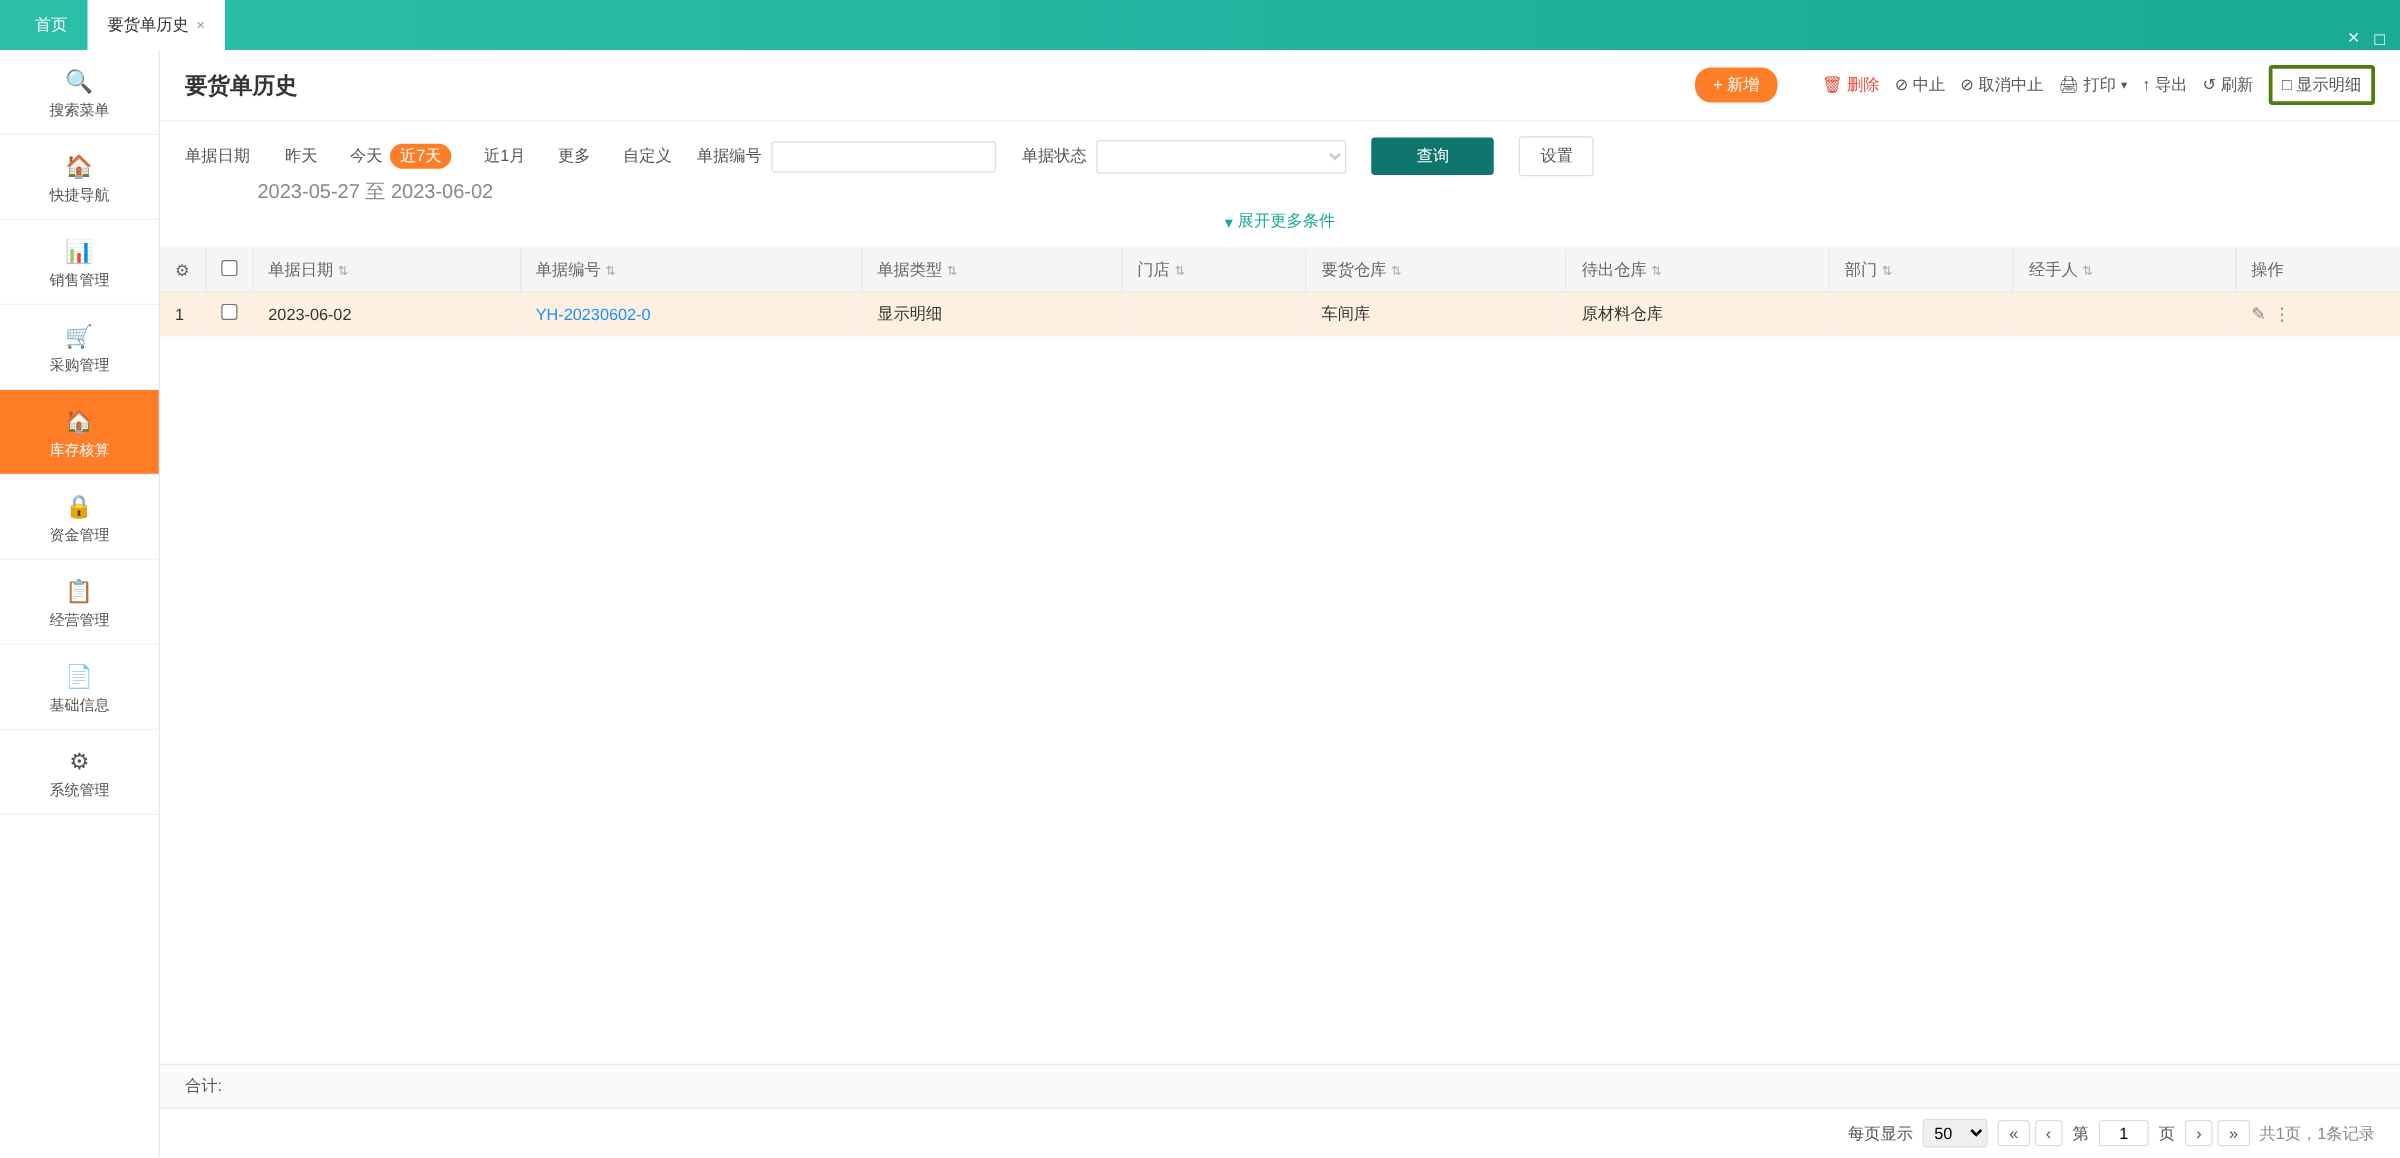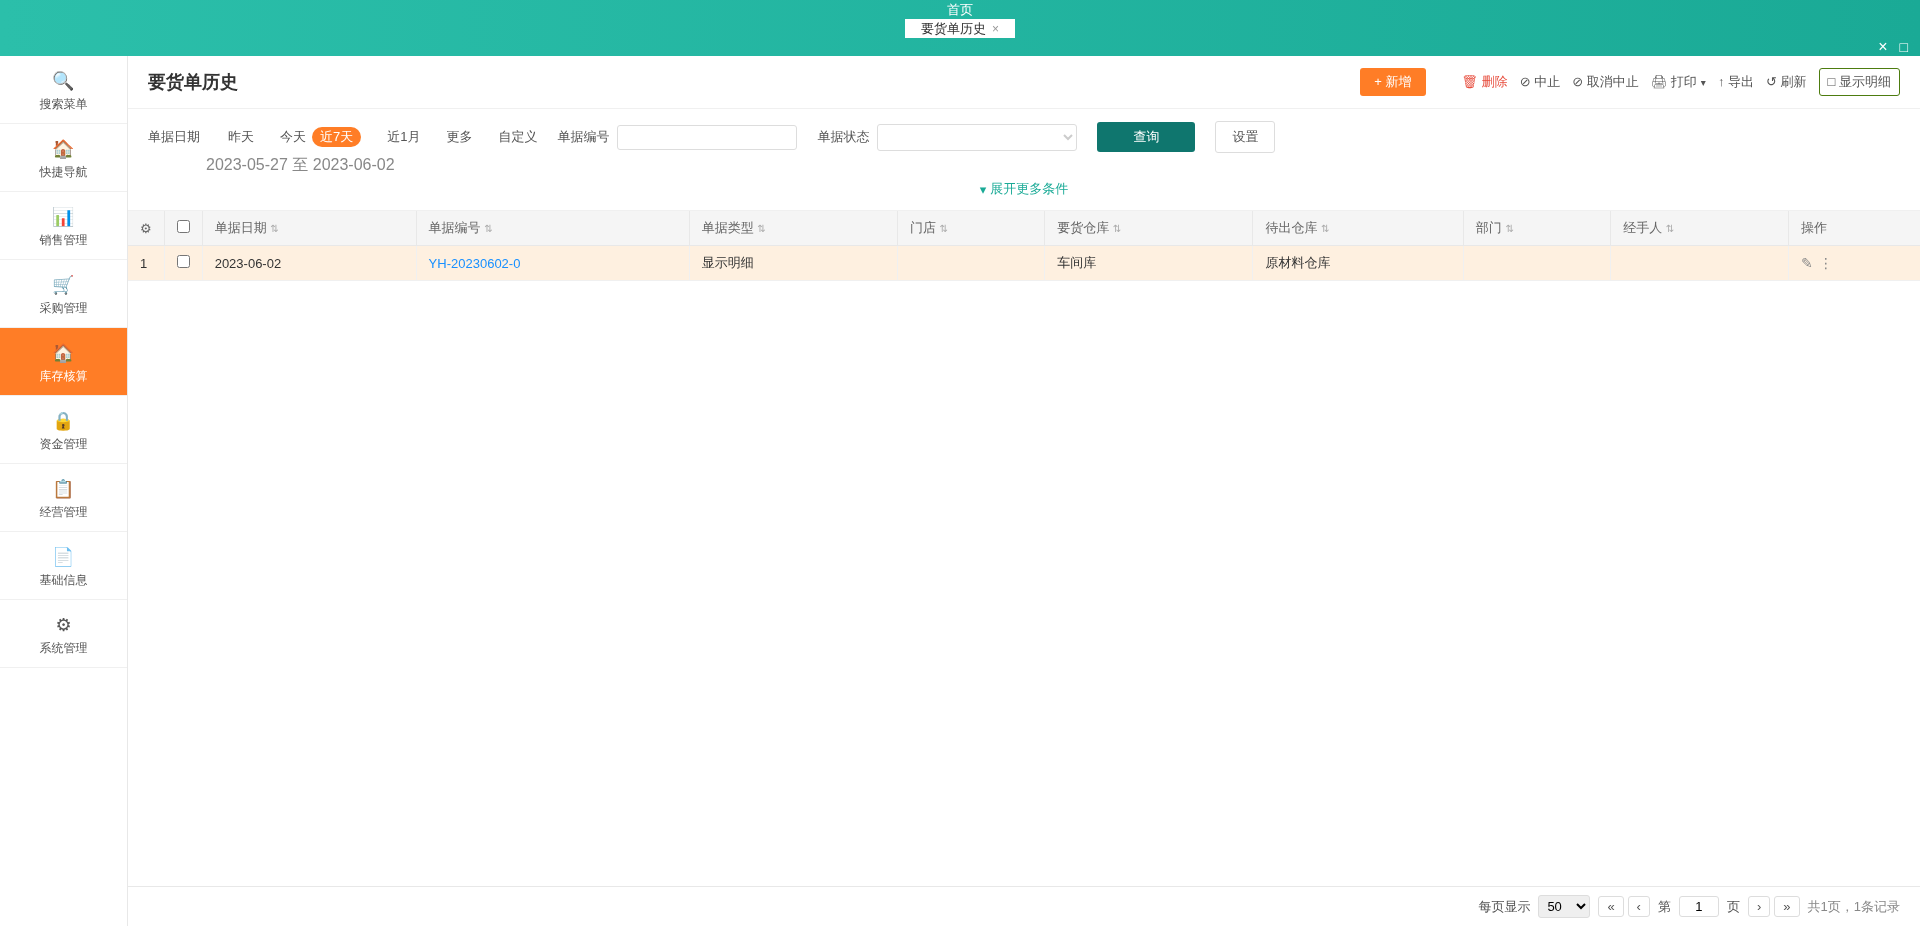--- a/index.html
+++ b/index.html
@@ -1,27 +1,26 @@
 <!DOCTYPE html>
 <html><head>
   <meta charset="utf-8">
   <style>
     * { box-sizing: border-box; margin: 0; padding: 0; font-family: 'Microsoft YaHei', Arial, sans-serif; font-size: 13px; }
     body { display: flex; flex-direction: column; height: 926px; overflow: hidden; background: #f5f5f5; }
 
     
     .top-bar {
-      height: 56px;
+      height: 40px;
       background: linear-gradient(90deg, #2bbfaa 0%, #1aaa96 100%);
       display: flex;
-      align-items: center;
+      align-items: flex-end;
       padding: 0 12px;
       gap: 0;
       flex-shrink: 0;
-      flex-direction: column;
     }
     .tab-item {
       display: flex;
       align-items: center;
       height: 40px;
       padding: 0 16px;
       color: #fff;
       cursor: pointer;
       font-size: 13px;
       white-space: nowrap;
@@ -119,29 +118,29 @@
       cursor: pointer;
       color: #555;
       font-size: 13px;
       white-space: nowrap;
     }
     .toolbar-btn.primary {
       background: #ff7d26;
       color: #fff;
       border: none;
       padding: 5px 14px;
-      border-radius: 3px;
+      border-radius: 13px;
       cursor: pointer;
     }
     .toolbar-btn.danger { color: #e74c3c; margin-left: 24px; }
     .toolbar-btn.show-detail {
       display: flex;
       align-items: center;
       gap: 2px;
-      border: 1px solid #4d7c0f;
+      border: 3px solid #4d7c0f;
       padding: 4px 8px;
       border-radius: 3px;
       background: #fff;
     }
 
     
     .filter-area {
       padding: 12px 20px 8px;
       border-bottom: 1px solid #f0f0f0;
       flex-shrink: 0;
@@ -543,20 +542,23 @@
               <div class="row-actions">
                 <span class="action-icon" title="编辑">✎</span>
                 <span class="action-icon" title="更多">⋮</span>
               </div>
             </td>
           </tr>
         </tbody>
       </table>
     </div>
 
+    <div class="table-footer">
+      <span>合计:</span>
+    </div>
 
     <div class="pagination-bar">
       <span class="page-size-label">每页显示</span>
       <select class="page-size-select">
         <option value="50" selected="">50</option>
         <option value="10">10</option>
         <option value="20">20</option>
         <option value="100">100</option>
       </select>
       <div class="page-nav">

